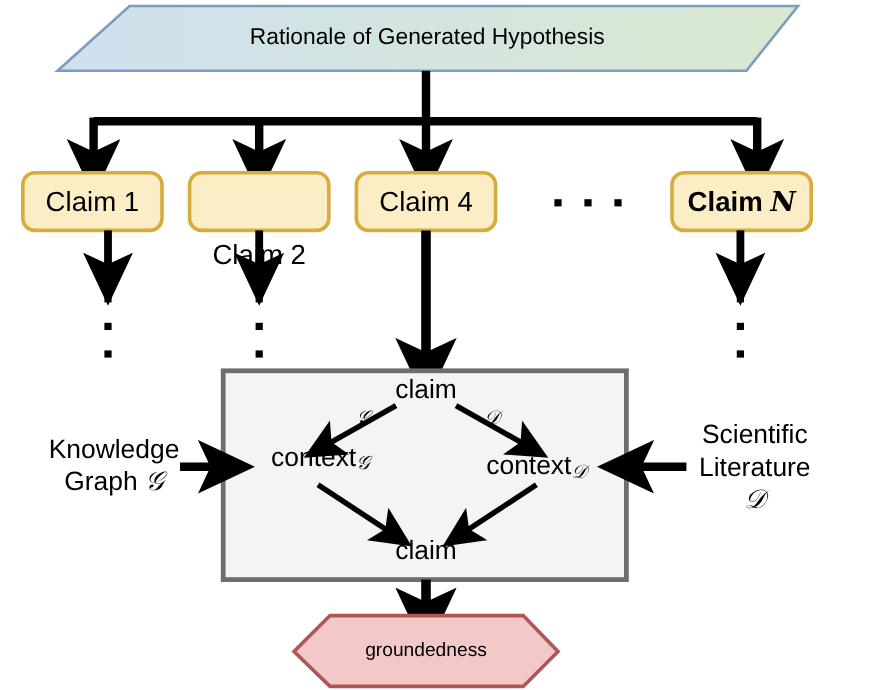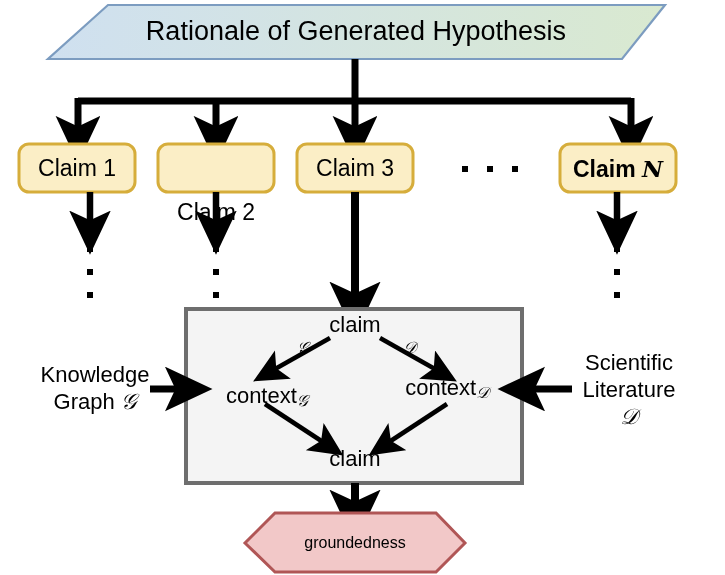--- a/index.html
+++ b/index.html
@@ -31,21 +31,21 @@
   }
   .centered {
     transform: translate(-50%, -50%);
   }
   .script {
     font-family: "DejaVu Serif", serif;
     font-style: italic;
   }
   
   #rationale-label {
-    font-size: 27px;
+    font-size: 19px;
     left: 356px;
     top: 31px;
   }
   
   .claim-label {
     font-size: 23px;
   }
   
   .dot {
     position: absolute;
@@ -133,21 +133,21 @@
 
     <line x1="355" y1="483" x2="355" y2="516" stroke="#000" stroke-width="8" marker-end="url(#ah)"></line>
 
     <polygon points="275,513 436,513 465,543 436,572 275,572 245,543" fill="#f2c8c8" stroke="#b05656" stroke-width="3"></polygon>
   </svg>
 
   <div class="lbl centered" id="rationale-label">Rationale of Generated Hypothesis</div>
 
   <div class="lbl centered claim-label" style="left:77px; top:169px;">Claim 1</div>
   <div class="lbl centered claim-label" style="left:216px; top:169px;margin-top:44px;">Claim 2</div>
-  <div class="lbl centered claim-label" style="left:355px; top:169px;">Claim 3</div>
+  <div class="lbl centered claim-label" style="left:355px; top:169px;">Claim 4</div>
   <div class="lbl centered claim-label" style="left:618px; top:169px;font-weight:bold;">Claim <i class="script">N</i></div>
 
   <div>
     <span class="dot" style="left:462px; top:166px;"></span>
     <span class="dot" style="left:487px; top:166px;"></span>
     <span class="dot" style="left:512px; top:166px;"></span>
   </div>
 
   <div>
     <span class="dot" style="left:87px; top:246px;"></span>
@@ -163,21 +163,21 @@
     <span class="dot" style="left:614px; top:246px;"></span>
     <span class="dot" style="left:614px; top:269px;"></span>
     <span class="dot" style="left:614px; top:292px;"></span>
   </div>
 
   <div class="lbl centered proc-text" style="left:355px; top:325px;">claim</div>
 
   <div class="lbl centered edge-label script" style="left:303px; top:348px;">𝒢</div>
   <div class="lbl centered edge-label script" style="left:410px; top:348px;">𝒟</div>
 
-  <div class="lbl centered proc-text" style="left:267px; top:397px;">context<sub class="sc">𝒢</sub></div>
+  <div class="lbl centered proc-text" style="left:267px; top:382px;">context<sub class="sc">𝒢</sub></div>
   <div class="lbl centered proc-text" style="left:447px; top:389px;">context<sub class="sc">𝒟</sub></div>
 
   <div class="lbl centered proc-text" style="left:355px; top:459px;">claim</div>
 
   <div class="lbl side-label" id="kg-label">Knowledge
 Graph <i class="script">𝒢</i></div>
 
   <div class="lbl side-label" id="sl-label">Scientific
 Literature <i class="script">𝒟</i></div>
 

